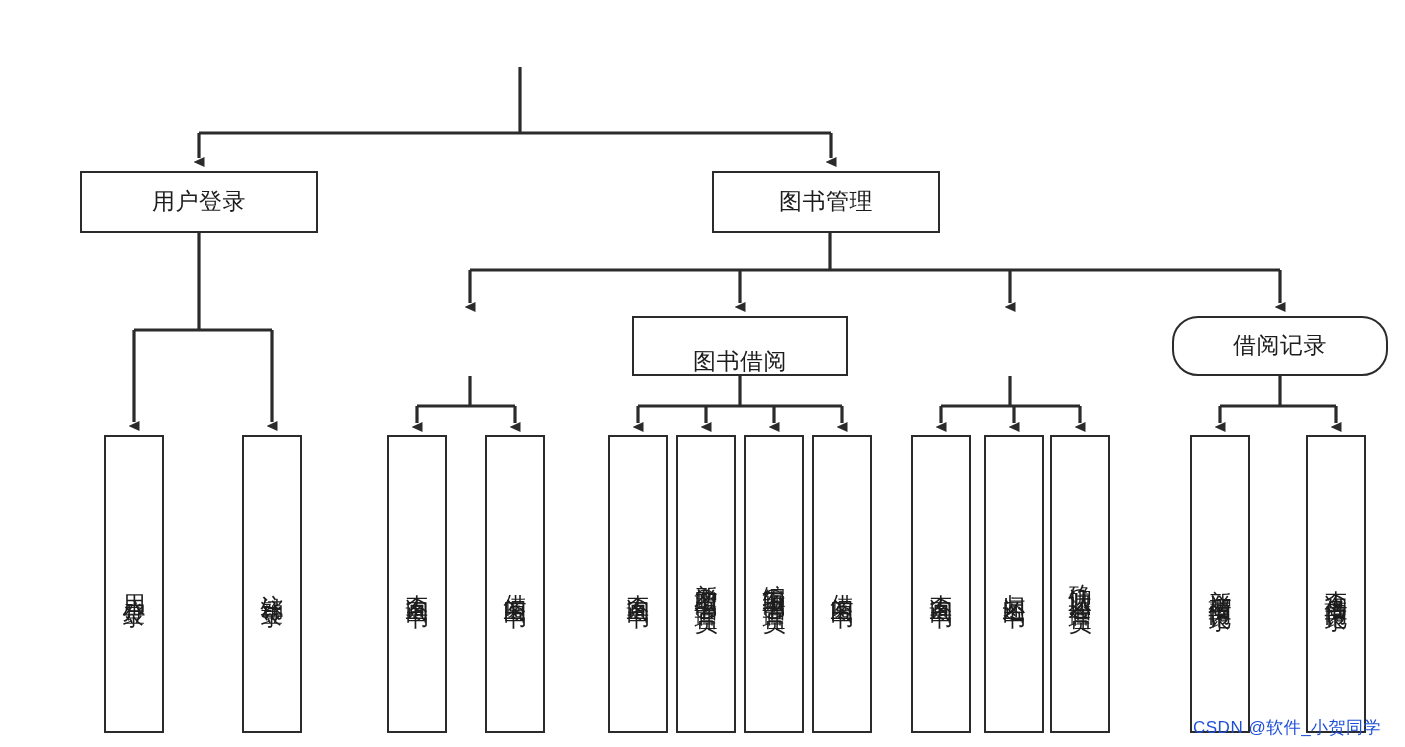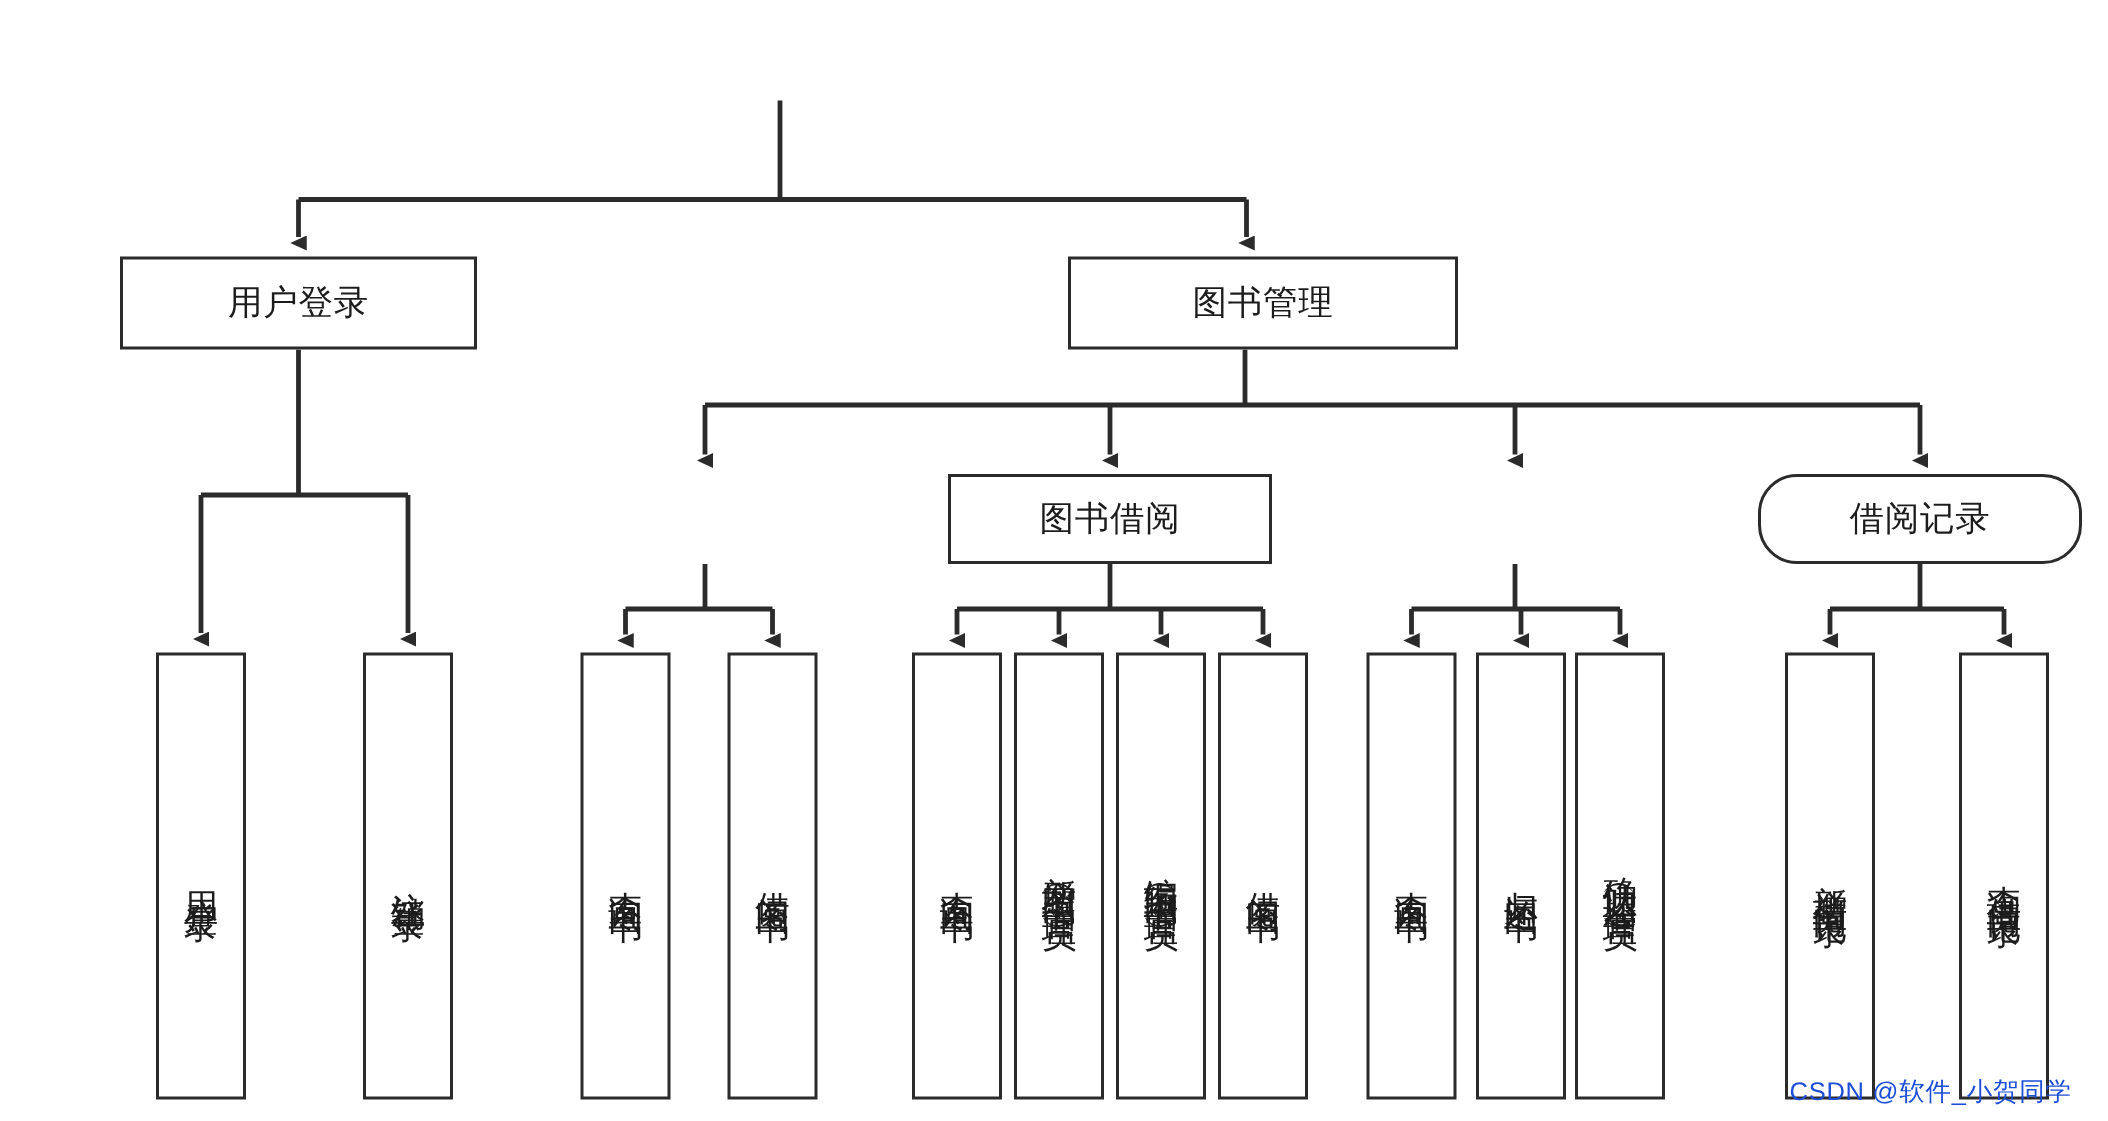--- a/index.html
+++ b/index.html
@@ -138,25 +138,25 @@
       <path d="M1220,406 L1336,406"></path>
       <path d="M1220,406 L1220,423" marker-end="url(#arrow)"></path>
       <path d="M1336,406 L1336,423" marker-end="url(#arrow)"></path>
     </g>
   </svg>
 
 
   <div class="node-box" id="node-l2-0" style="left: 80px; top: 171px; width: 238px; height: 62px;">
     <span class="node-label-h">用户登录</span>
   </div>
-  <div class="node-box" id="node-l2-1" style="left: 712px; top: 171px; width: 260px; height: 62px; font-family: Liberation Serif, serif;">
+  <div class="node-box" id="node-l2-1" style="left: 712px; top: 171px; width: 228px; height: 62px; font-family: Liberation Serif, serif;">
     <span class="node-label-h">图书管理</span>
   </div>
 
-  <div class="node-box" id="node-l3-1" style="left: 632px; top: 316px; width: 216px; height: 60px;">
+  <div class="node-box" id="node-l3-1" style="left: 632px; top: 316px; width: 216px; height: 60px; align-items: flex-end;">
     <span class="node-label-h">图书借阅</span>
   </div>
   <div class="node-box" id="node-l3-3" style="left: 1172px; top: 316px; width: 216px; height: 60px; border-radius: 26px;">
     <span class="node-label-h">借阅记录</span>
   </div>
 
   <div class="node-box vertical" id="node-leaf-0" style="left: 104px; top: 435px; width: 60px; height: 298px;">
     <span class="node-label-v">用户登录</span>
   </div>
   <div class="node-box vertical" id="node-leaf-1" style="left: 242px; top: 435px; width: 60px; height: 298px;">

